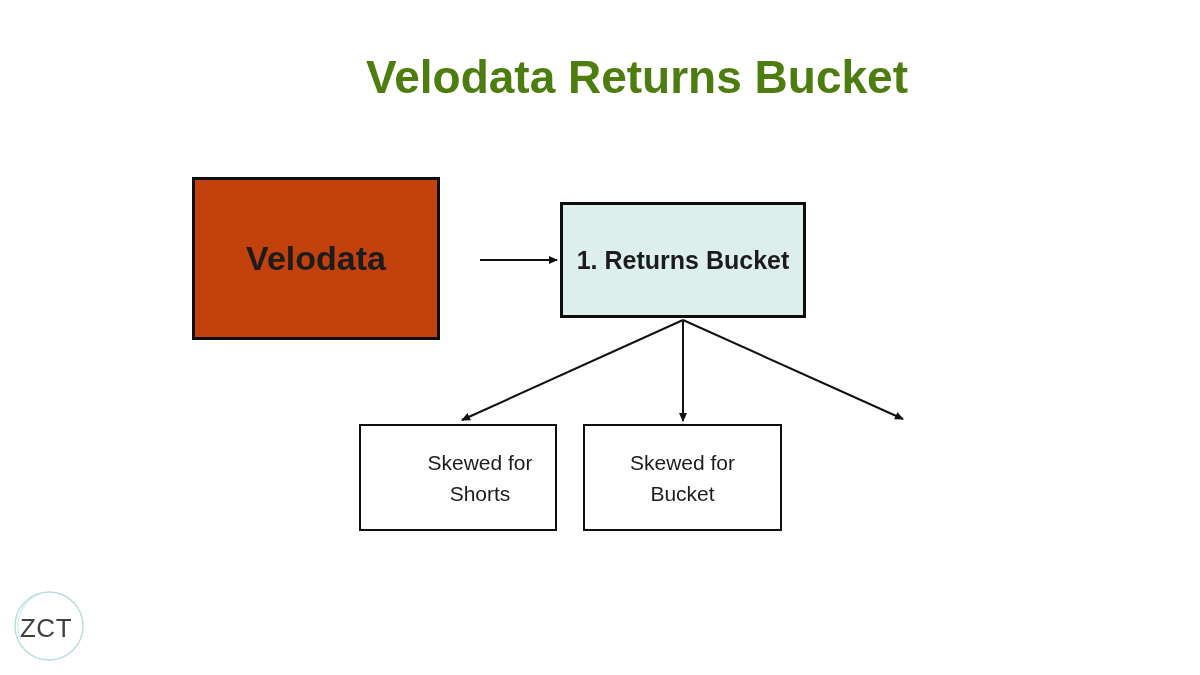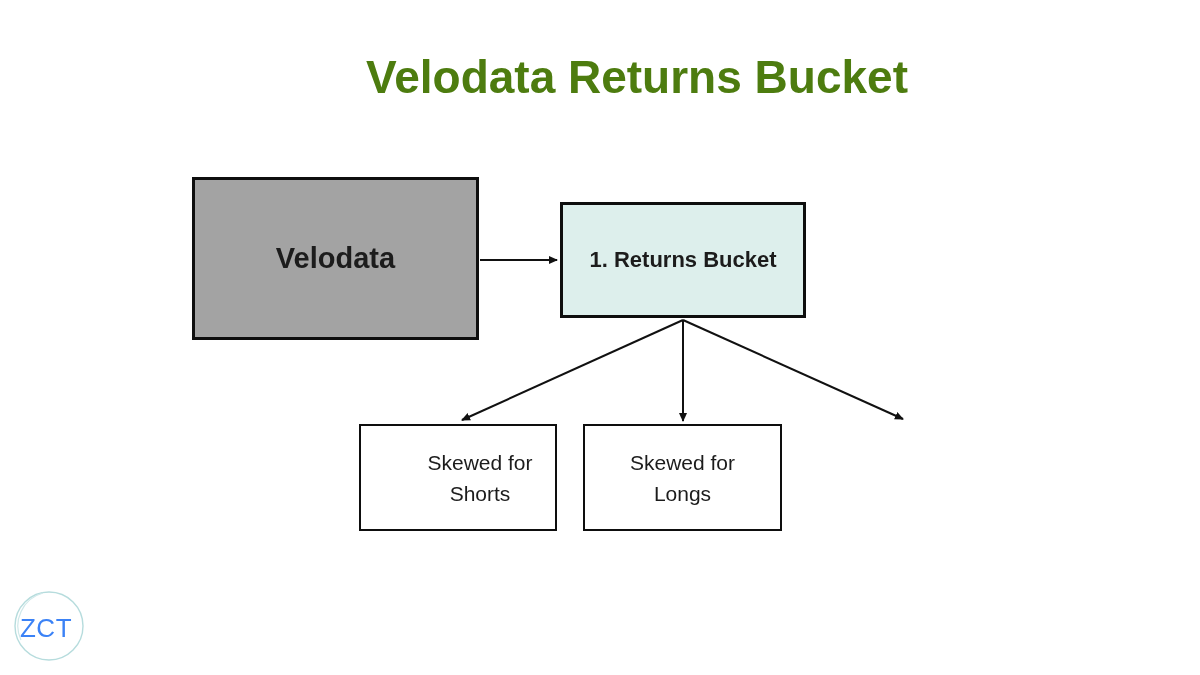--- a/index.html
+++ b/index.html
@@ -32,35 +32,35 @@
     box-sizing: border-box;
     display: flex;
     align-items: center;
     justify-content: center;
     text-align: center;
     color: #1c1c1c;
   }
   .node-root {
     left: 192px;
     top: 177px;
-    width: 287px;
+    width: 248px;
     height: 163px;
-    background: #a3a3a3;
+    background: #c2410c;
     border: 3px solid #0e0e0e;
-    font-size: 29px;
+    font-size: 34px;
     font-weight: 700;
   }
   .node-bucket {
     left: 560px;
     top: 202px;
     width: 246px;
     height: 116px;
     background: #ddefec;
     border: 3px solid #0e0e0e;
-    font-size: 22px;
+    font-size: 25px;
     font-weight: 700;
   }
   .node-child {
     top: 424px;
     height: 107px;
     background: #ffffff;
     border: 2.5px solid #0e0e0e;
     font-size: 21px;
     font-weight: 400;
     line-height: 31px;
@@ -87,21 +87,21 @@
     width: 72px;
     height: 72px;
   }
   .logo-text {
     position: absolute;
     left: 0;
     top: 23px;
     width: 66px;
     text-align: center;
     font-size: 26px;
-    color: #3b82f6;
+    color: #404040;
     letter-spacing: 0.5px;
   }
 </style>
 </head>
 <body>
 
 <div class="canvas">
 
   <div class="title">Velodata Returns Bucket</div>
 
@@ -123,21 +123,21 @@
 
   <div class="node node-bucket">
     <span class="wrap">1. Returns Bucket</span>
   </div>
 
   <div class="node node-child node-child1">
     <span class="wrap">Skewed for Shorts</span>
   </div>
 
   <div class="node node-child node-child2">
-    <span class="wrap">Skewed for Longs</span>
+    <span class="wrap">Skewed for Bucket</span>
   </div>
 
 
   <div class="logo">
     <svg width="72" height="72" viewBox="0 0 72 72">
       <circle cx="36" cy="36" r="34" fill="none" stroke="#b6dcdd" stroke-width="1.4"></circle>
       <path d="M 8,50 A 34 34 0 0 1 30,3" fill="none" stroke="#cfe8e9" stroke-width="1.2"></path>
     </svg>
     <div class="logo-text">ZCT</div>
   </div>

